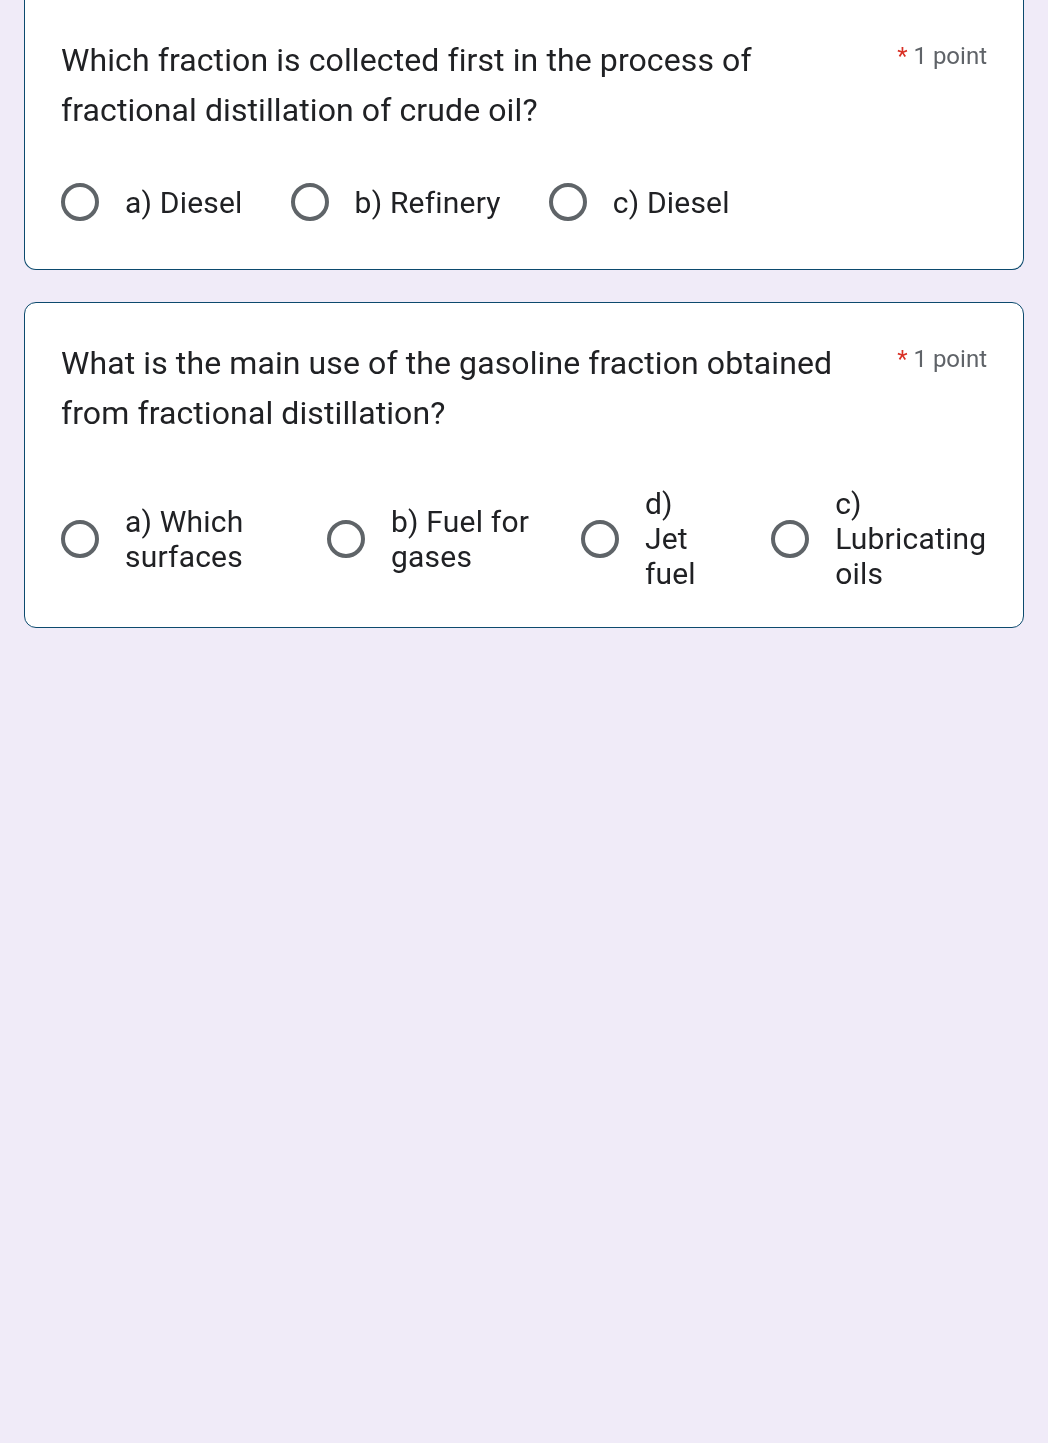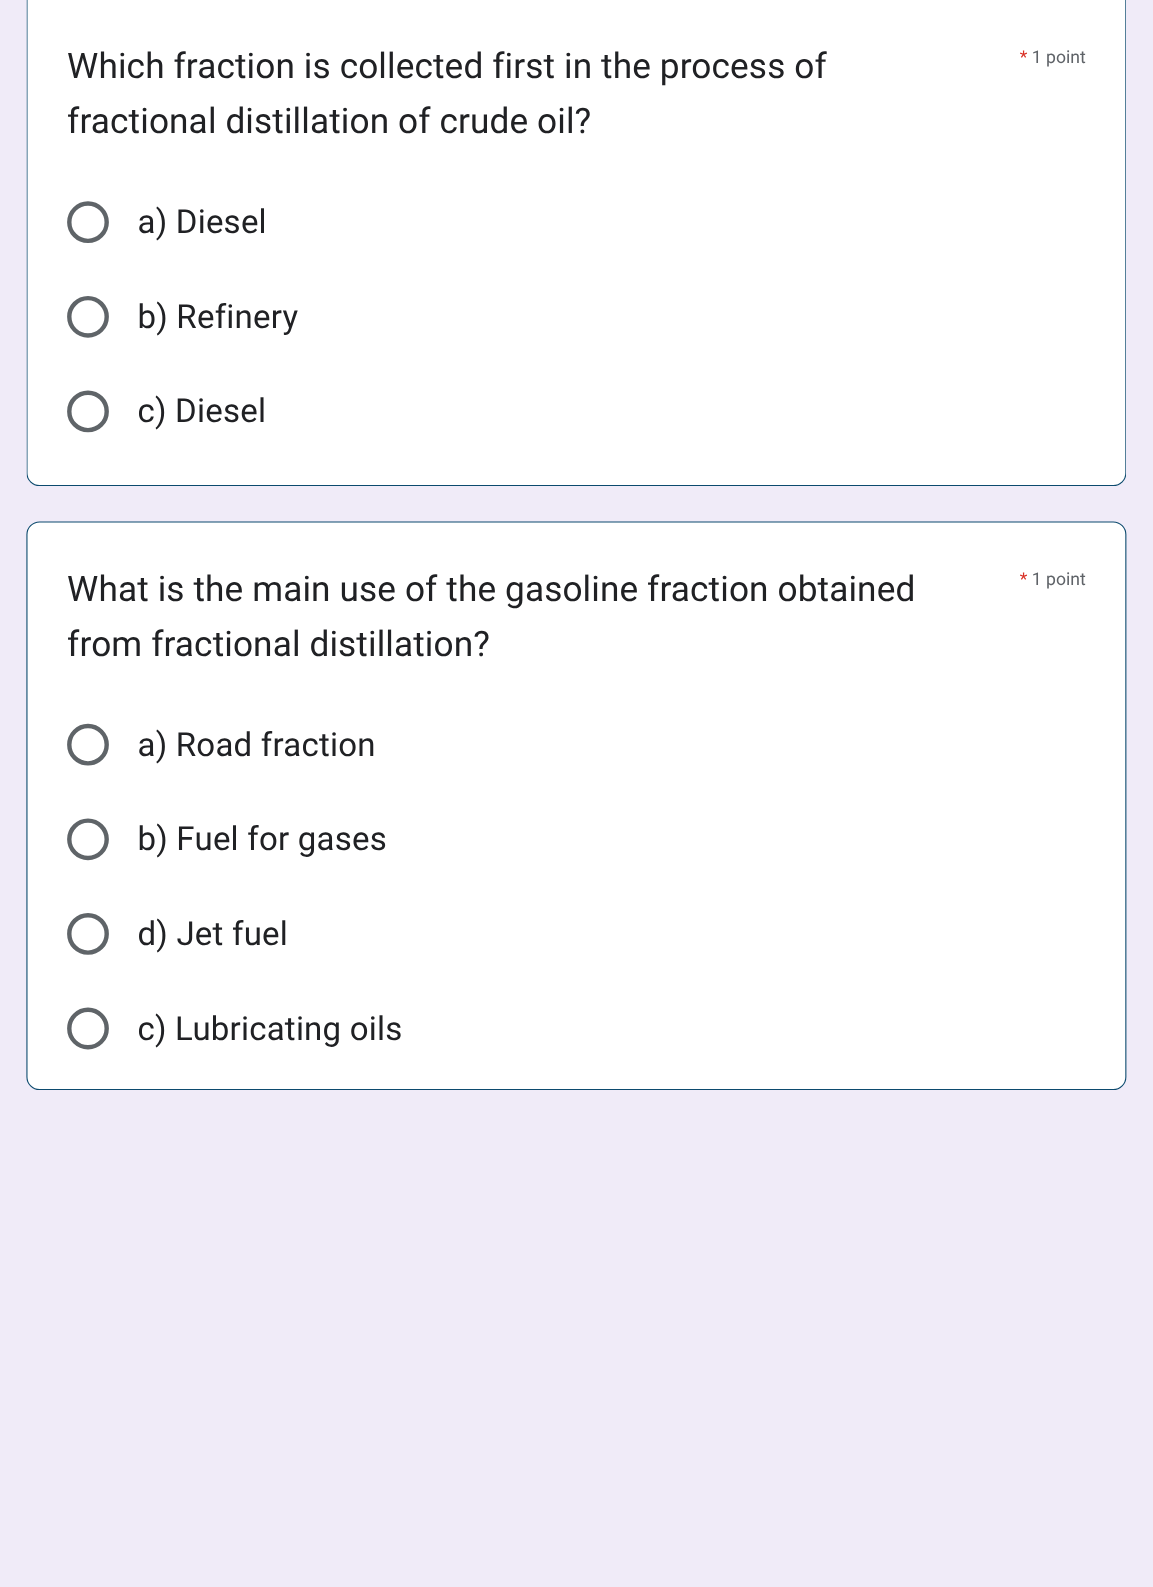--- a/index.html
+++ b/index.html
@@ -32,30 +32,29 @@
   }
   .question-text {
     font-size: 32px;
     line-height: 1.55;
     color: #202124;
     flex: 1;
     letter-spacing: 0.1px;
   }
   .points {
     white-space: nowrap;
-    font-size: 16px;
+    font-size: 24px;
     color: #5f6368;
     padding-top: 6px;
   }
   .required {
     color: #d93025;
   }
   .options {
     display: flex;
-    flex-direction: column;
     gap: 48px;
   }
   .option {
     display: flex;
     align-items: center;
     gap: 26px;
     cursor: pointer;
   }
   .radio {
     width: 38px;
@@ -103,21 +102,21 @@
     <div class="question-header">
       <div class="question-text">What is the main use of the gasoline fraction obtained from fractional distillation?</div>
       <div class="points">
         <span class="required">*</span>
         <span>1 point</span>
       </div>
     </div>
     <div class="options">
       <label class="option">
         <span class="radio"></span>
-        <span class="option-label">a) Road fraction</span>
+        <span class="option-label">a) Which surfaces</span>
       </label>
       <label class="option">
         <span class="radio"></span>
         <span class="option-label">b) Fuel for gases</span>
       </label>
       <label class="option">
         <span class="radio"></span>
         <span class="option-label">d) Jet fuel</span>
       </label>
       <label class="option">

